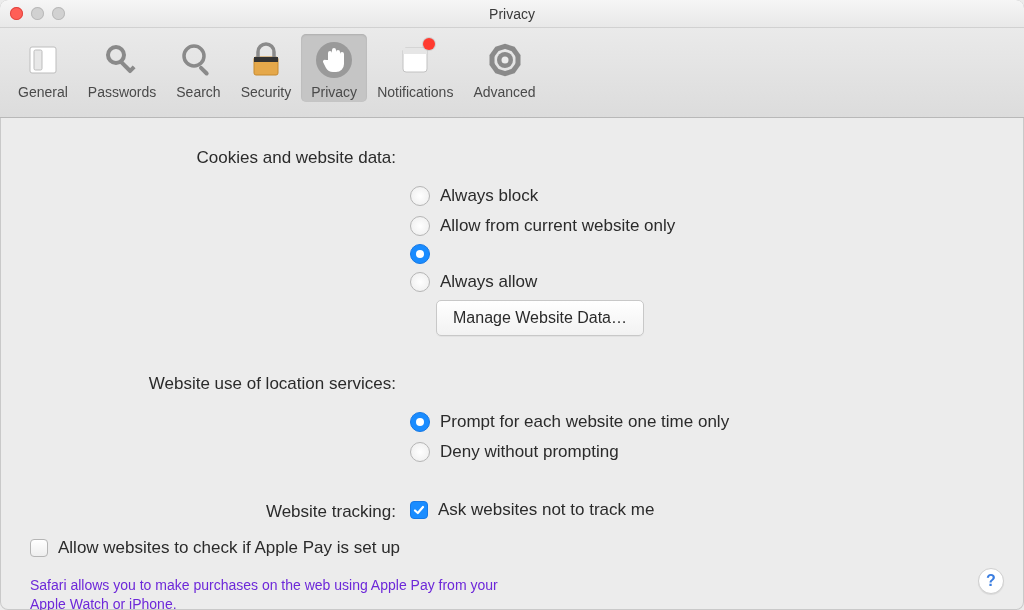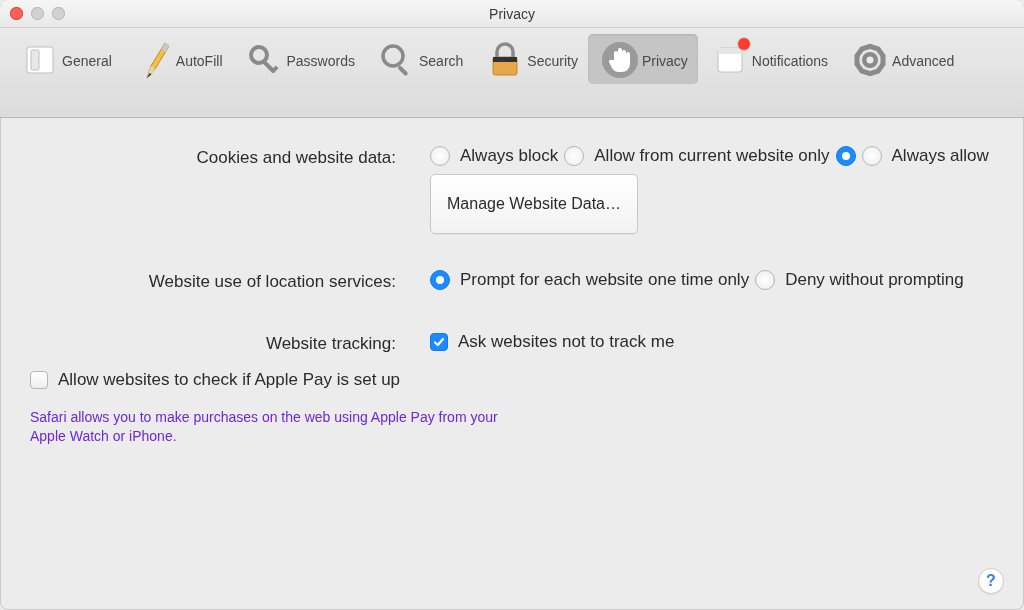--- a/index.html
+++ b/index.html
@@ -29,37 +29,37 @@
   .dot.gray1, .dot.gray2 { background:#d1d1d1; box-shadow:inset 0 0 0 1px #b8b8b8; }
   .title { font-size:14px; color:#3a3a3a; }
   
   .toolbar {
     height:90px;
     background:linear-gradient(#eaeaea,#dcdcdc);
     border-bottom:1px solid #b8b8b8;
     display:flex; align-items:flex-start; padding:6px 8px 0 8px;
   }
   .tab {
-    display:flex; flex-direction:row; align-items:center;
+    display:flex; flex-direction:column; align-items:center;
     padding:4px 10px 2px 10px;
     border-radius:5px;
     cursor:default;
     min-width:58px;
   }
   .tab.selected { background:#c5c5c5; box-shadow:inset 0 1px 2px rgba(0,0,0,.12); }
   .tab .ico { width:44px; height:44px; display:flex; align-items:center; justify-content:center; position:relative; }
   .tab .lbl { font-size:14px; color:#4a4a4a; margin-top:2px; }
   .badge-dot { position:absolute; top:0px; right:2px; width:12px; height:12px; border-radius:50%; background:#ff3b30; box-shadow:0 0 0 1px rgba(0,0,0,.1); }
   svg { display:block; }
   
   .content { padding:26px 30px 20px 30px; position:relative; height:calc(610px - 28px - 90px); }
-  .row { display:flex; align-items:flex-start; margin-bottom:8px;gap:20px; }
+  .row { display:flex; align-items:flex-start; margin-bottom:8px; }
   .row .rlabel { width:380px; text-align:right; padding-right:14px; font-size:17px; color:#2b2b2b; line-height:28px; }
   .row .rbody  { flex:1; font-size:17px; }
-  .group { display:flex; flex-direction:row; gap:6px; }
+  .group { display:flex; flex-direction:column; gap:6px;margin-top:40px; }
   .radio, .check { display:flex; align-items:center; gap:10px; line-height:24px; }
   .radio .r {
     width:20px; height:20px; border-radius:50%;
     background:radial-gradient(#fff,#ececec);
     border:1px solid #b5b5b5;
     display:flex; align-items:center; justify-content:center;
     flex-shrink:0;
   }
   .radio.sel .r { background:#1a8cff; border-color:#1678e5; }
   .radio.sel .r::after { content:""; width:8px; height:8px; border-radius:50%; background:#fff; }
@@ -70,24 +70,25 @@
     display:flex; align-items:center; justify-content:center;
     flex-shrink:0;
   }
   .check.sel .c { background:#1a8cff; border-color:#1678e5; }
   .check.sel .c svg { stroke:#fff; }
   .btn {
     display:inline-block;
     background:linear-gradient(#ffffff,#f2f2f2);
     border:1px solid #c8c8c8;
     border-radius:5px;
-    padding:20px 16px;
+    padding:8px 16px;
     font-size:16px;
     box-shadow:0 1px 0 rgba(0,0,0,.04);
     margin-top:6px;
+    margin-left:26px;
   }
   .help-text { font-size:14px; color:#6d28d9; max-width:480px; margin-top:16px; line-height:1.35; }
   .help-btn {
     position:absolute; right:20px; bottom:16px;
     width:26px; height:26px; border-radius:50%;
     border:1px solid #cfcfcf; background:#fff;
     display:flex; align-items:center; justify-content:center;
     color:#3a7de0; font-weight:bold; font-size:16px;
     box-shadow:0 1px 1px rgba(0,0,0,.08);
   }
@@ -107,31 +108,20 @@
 
 <div class="toolbar" id="toolbar">
     <div class="tab">
     <div class="ico">
         <svg width="38" height="38" viewBox="0 0 38 38">
           <rect x="6" y="6" width="26" height="26" rx="2" fill="#fff" stroke="#bdbdbd"></rect>
           <rect x="10" y="9" width="8" height="20" rx="1.5" fill="#e8e8e8" stroke="#bdbdbd"></rect>
         </svg>
       </div>
     <div class="lbl">General</div>
-    </div>
-    <div class="tab">
-    <div class="ico">
-        <svg width="34" height="40" viewBox="0 0 34 40">
-          <polygon points="10,38 14,26 28,3 32,6 18,29 10,38" fill="#f5c04a" stroke="#b88b2a"></polygon>
-          <polygon points="10,38 14,26 18,29" fill="#e8d5b5"></polygon>
-          <polygon points="10,38 12.5,33 14.5,34.5" fill="#3a3a3a"></polygon>
-          <rect x="24" y="5" width="8" height="5" transform="rotate(-58 28 7)" fill="#c9c9c9"></rect>
-        </svg>
-      </div>
-    <div class="lbl">AutoFill</div>
     </div>
     <div class="tab">
     <div class="ico">
         <svg width="38" height="38" viewBox="0 0 38 38">
           <circle cx="13" cy="14" r="8" fill="none" stroke="#8a8a8a" stroke-width="4"></circle>
           <rect x="18" y="18" width="16" height="4" transform="rotate(45 18 18)" fill="#8a8a8a"></rect>
           <rect x="27" y="25" width="4" height="7" transform="rotate(45 29 28)" fill="#8a8a8a"></rect>
         </svg>
       </div>
     <div class="lbl">Passwords</div>

